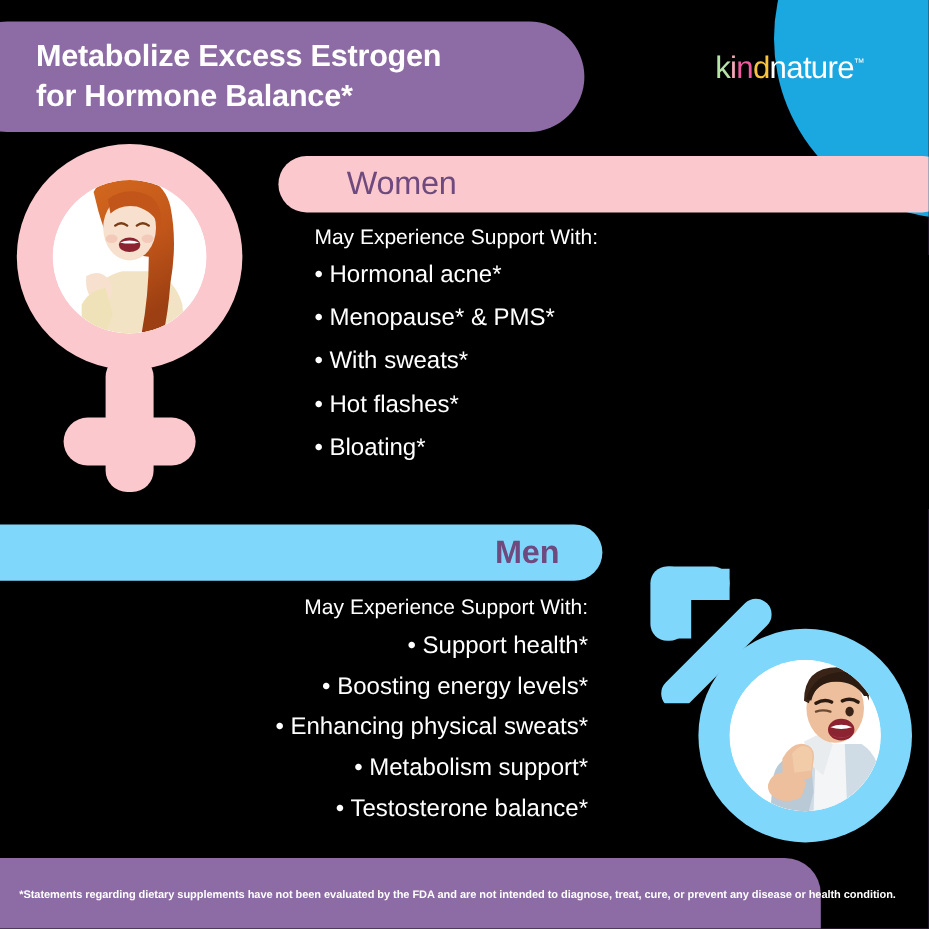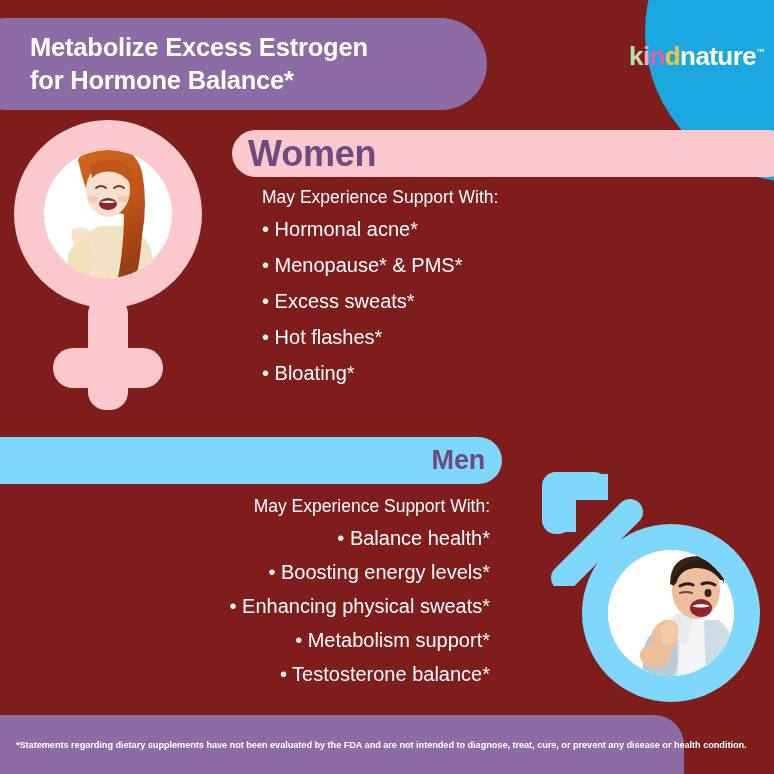--- a/index.html
+++ b/index.html
@@ -5,21 +5,21 @@
   html,body{margin:0;padding:0;}
   body{
     width:774px;height:774px;
     background:#6e4a7e;
     font-family:"Liberation Sans",sans-serif;
     overflow:hidden;
   }
   .canvas{
     position:relative;
     width:774px;height:774px;
-    background:#7f1d1d;
+    background:#000000;
     overflow:hidden;
   }
 
   
   .blue-blob{
     position:absolute;
     left:645px;top:-118px;
     width:300px;height:300px;
     border-radius:50%;
     background:#1ba7df;
@@ -42,61 +42,60 @@
     line-height:1.28;
     letter-spacing:-0.2px;
     white-space:pre-line;
   }
 
   
   .logo{
     position:absolute;
     left:596px;top:43px;
     font-size:26px;
-    font-weight:bold;
+    font-weight:normal;
     letter-spacing:-0.6px;
     line-height:1;
     white-space:nowrap;
-    margin-left:33px;
   }
   .logo span{display:inline;}
   .logo .tm{
     font-size:9px;
     vertical-align:super;
     color:#ffffff;
   }
 
   
   .women-banner{
     position:absolute;
     left:232px;top:130px;
     width:560px;height:47px;
     background:#fac8cd;
     border-radius:24px;
     display:flex;align-items:center;
   }
   .women-banner .label{
-    margin-left:16px;
+    margin-left:57px;
     color:#6e4a7e;
-    font-size:36px;
-    font-weight:bold;
+    font-size:27px;
+    font-weight:normal;
     letter-spacing:-0.2px;
   }
 
   
   .men-banner{
     position:absolute;
     left:-60px;top:437px;
     width:562px;height:47px;
     background:#7fd8fb;
     border-radius:24px;
     display:flex;align-items:center;justify-content:flex-end;
   }
   .men-banner .label{
-    margin-right:17px;
+    margin-right:36px;
     color:#6e4a7e;
     font-size:27px;
     font-weight:bold;
     letter-spacing:-0.2px;
   }
 
   
   .women-list{
     position:absolute;
     left:262px;top:188px;
@@ -257,32 +256,32 @@
   </div>
 
   <div class="women-banner">
     <div class="label">Women</div>
   </div>
 
   <div class="women-list">
     <div class="list-head">May Experience Support With:</div>
     <div class="list-item">• Hormonal acne*</div>
     <div class="list-item">• Menopause* &amp; PMS*</div>
-    <div class="list-item">• Excess sweats*</div>
+    <div class="list-item">• With sweats*</div>
     <div class="list-item">• Hot flashes*</div>
     <div class="list-item">• Bloating*</div>
   </div>
 
   <div class="men-banner">
     <div class="label">Men</div>
   </div>
 
   <div class="men-list">
     <div class="list-head">May Experience Support With:</div>
-    <div class="list-item">• Balance health*</div>
+    <div class="list-item">• Support health*</div>
     <div class="list-item">• Boosting energy levels*</div>
     <div class="list-item">• Enhancing physical sweats*</div>
     <div class="list-item">• Metabolism support*</div>
     <div class="list-item">• Testosterone balance*</div>
   </div>
 
   <div class="male-symbol">
     <svg class="m-arrow" viewBox="0 0 120 120">
       <path d="M30 112 L96 46" stroke="#7fd8fb" stroke-width="26" stroke-linecap="round" fill="none"></path>
       <path d="M16 66 L16 20 Q16 8 28 8 L74 8 L74 34 L42 34 L42 66 Z" fill="#7fd8fb"></path>

